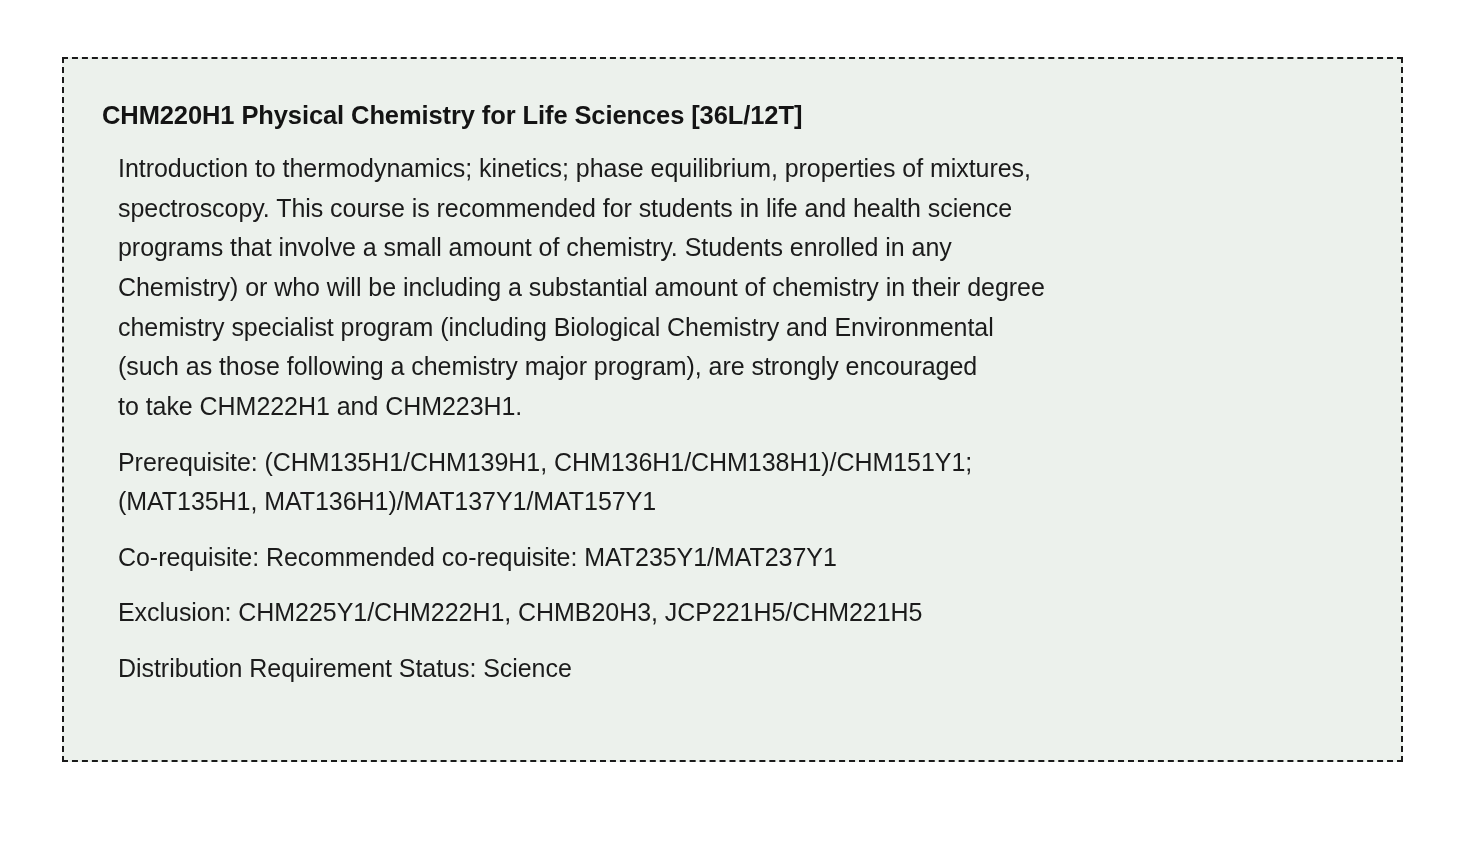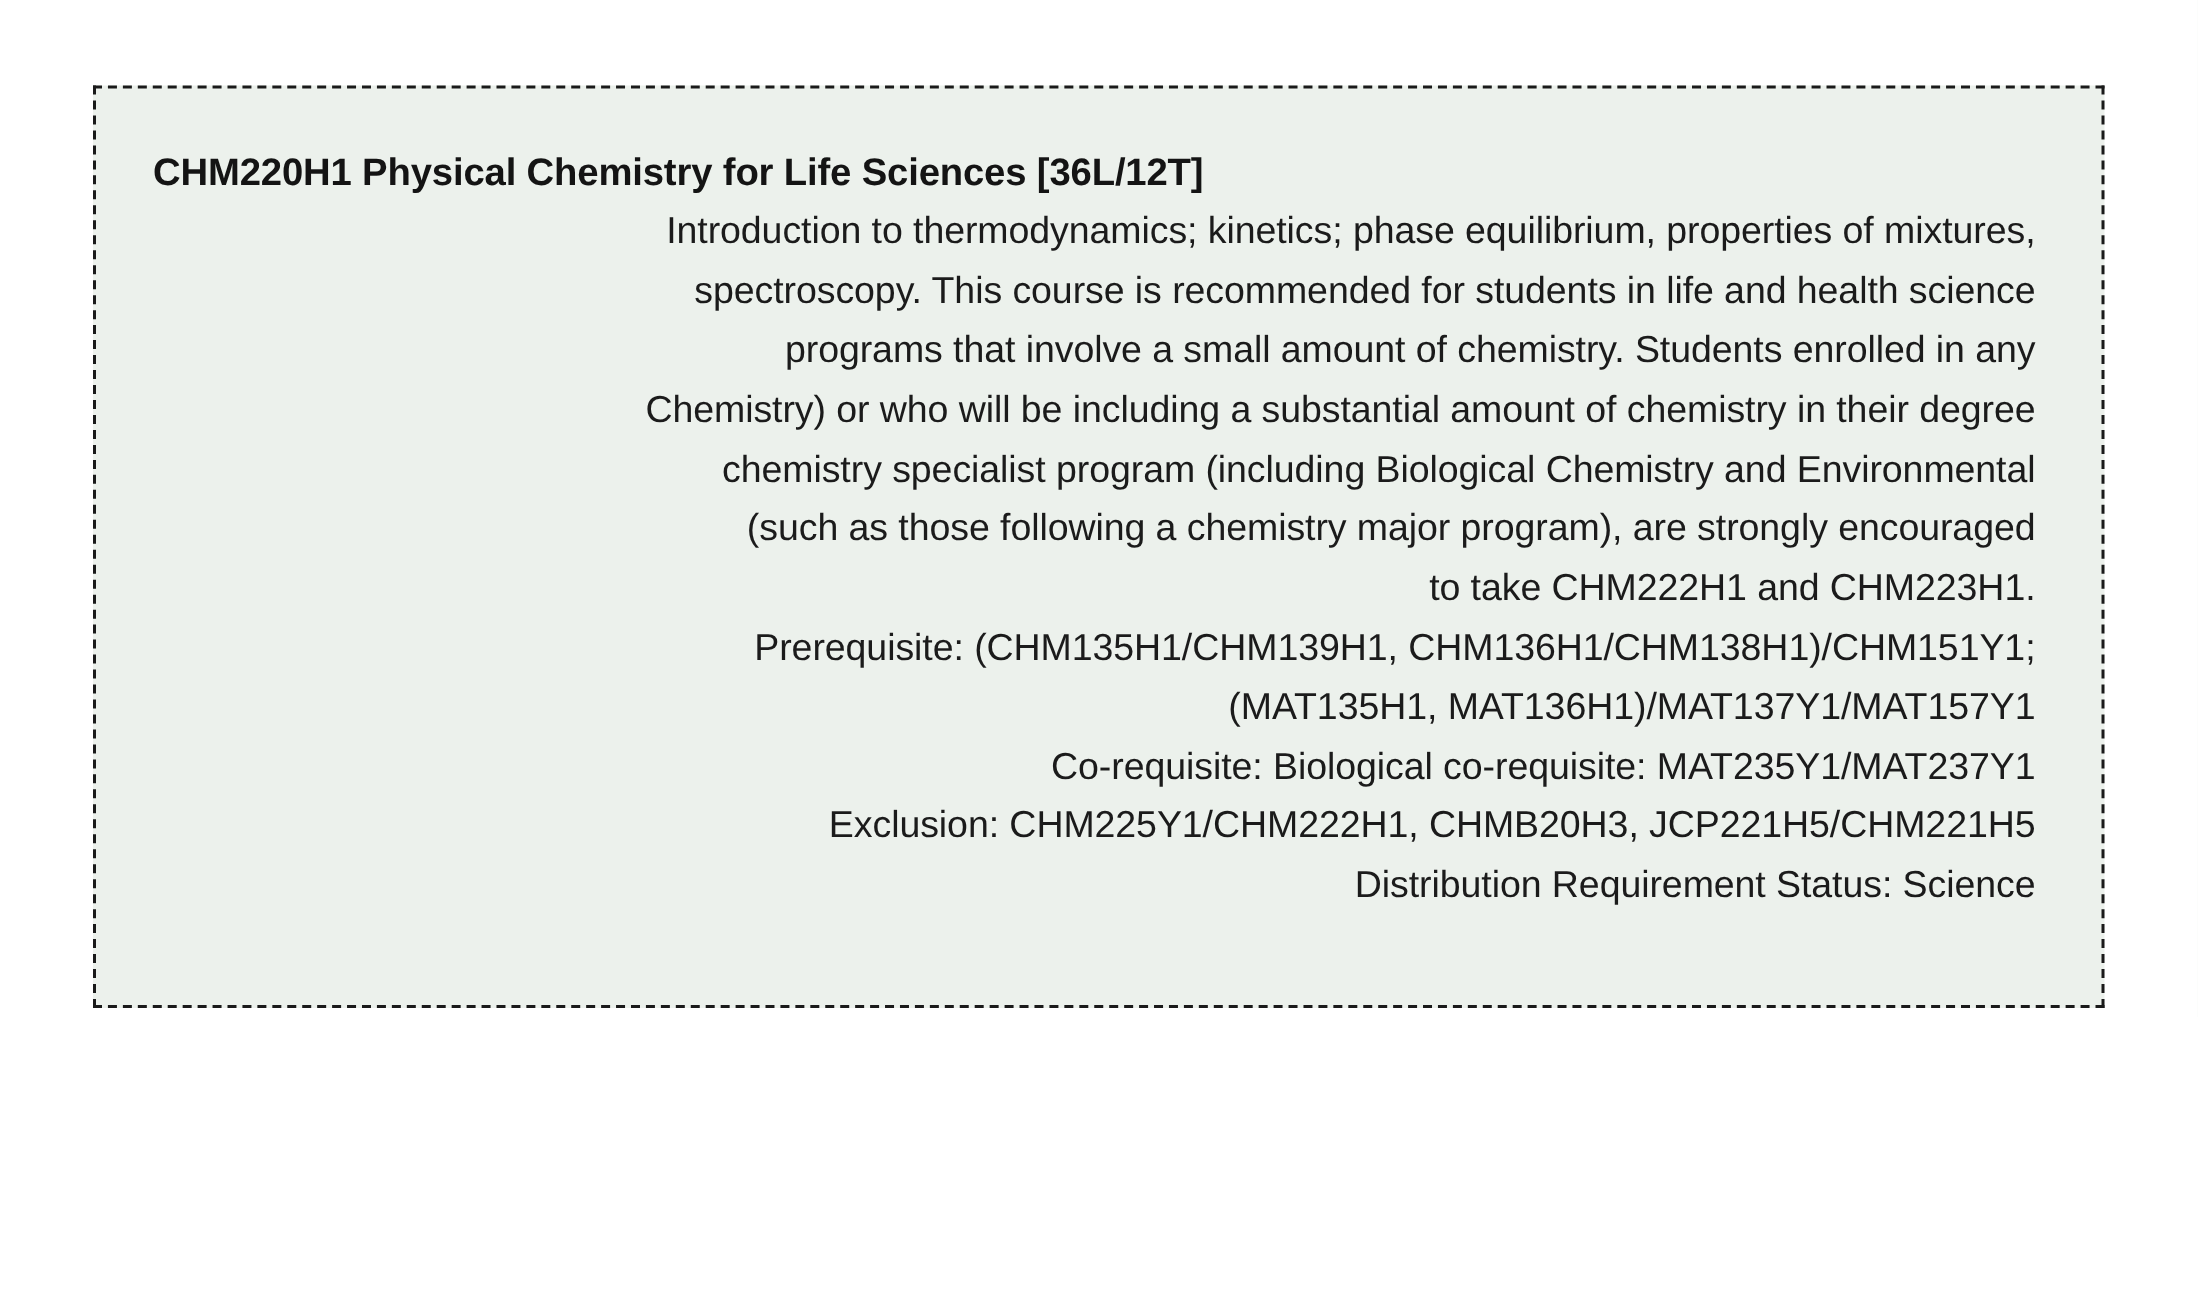--- a/index.html
+++ b/index.html
@@ -17,21 +17,21 @@
     height: 860px;
     background: #ffffff;
     box-sizing: border-box;
   }
 
   .course-card {
     position: absolute;
     left: 62px;
     top: 57px;
     width: 1341px;
-    height: 615px;
+    height: 705px;
     box-sizing: border-box;
     background: #ecf1ec;
     border: 2px dashed #1a1a1a;
     padding: 38px 44px 30px 38px;
   }
 
   .course-title {
     font-size: 25.5px;
     font-weight: bold;
     color: #141414;
@@ -41,22 +41,21 @@
   }
 
   .course-body {
     font-size: 25px;
     color: #1b1b1b;
     line-height: 1.585;
     letter-spacing: -0.05px;
   }
 
   .course-body p {
-    margin: 0;
-    text-align: right;
+    margin: 16px;
   }
 
   .desc-line {
     display: block;
     white-space: pre;
   }
 
   .meta-line {
     display: block;
     white-space: pre;
@@ -81,19 +80,19 @@
         <span class="desc-line">chemistry specialist program (including Biological Chemistry and Environmental</span>
         <span class="desc-line">(such as those following a chemistry major program), are strongly encouraged</span>
         <span class="desc-line">to take CHM222H1 and CHM223H1.</span>
       </p>
 
       <p>
         <span class="meta-line">Prerequisite: (CHM135H1/CHM139H1, CHM136H1/CHM138H1)/CHM151Y1;</span>
         <span class="meta-line">(MAT135H1, MAT136H1)/MAT137Y1/MAT157Y1</span>
       </p>
 
-      <p class="meta-line">Co-requisite: Biological co-requisite: MAT235Y1/MAT237Y1</p>
+      <p class="meta-line">Co-requisite: Recommended co-requisite: MAT235Y1/MAT237Y1</p>
       <p class="meta-line">Exclusion: CHM225Y1/CHM222H1, CHMB20H3, JCP221H5/CHM221H5</p>
       <p class="meta-line">Distribution Requirement Status: Science</p>
 
     </div>
   </div>
 </div>
 
 </body></html>

